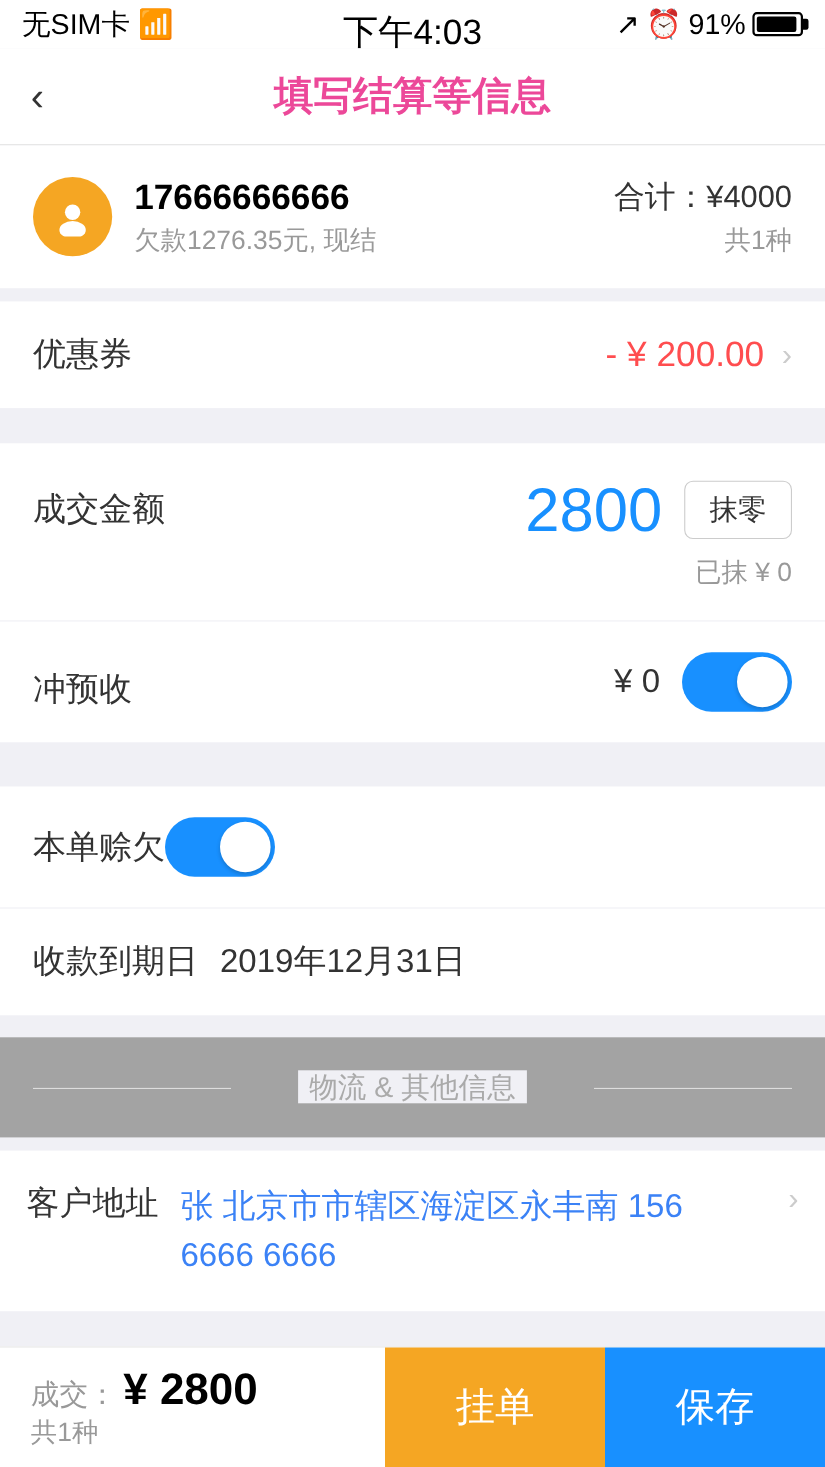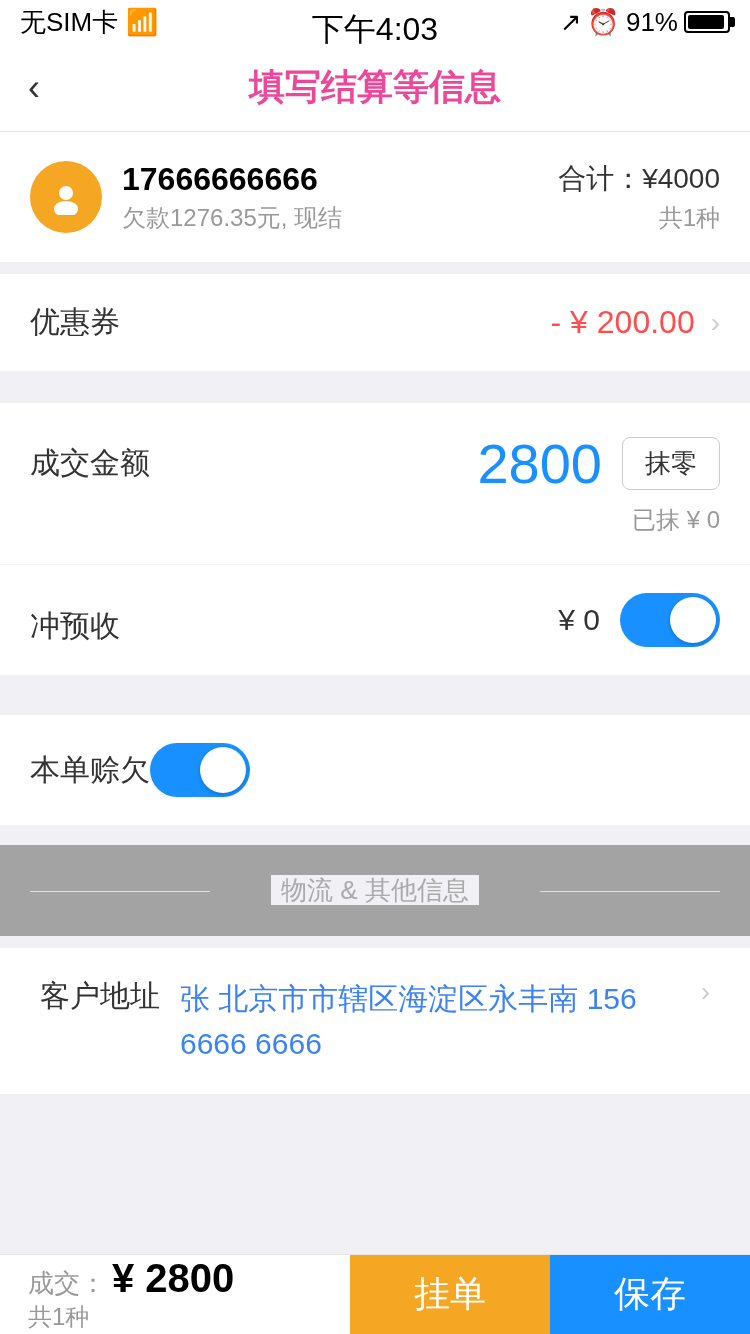--- a/index.html
+++ b/index.html
@@ -356,21 +356,21 @@
       color: #aaa;
       background: #f0f0f5;
       position: relative;
       z-index: 1;
       padding: 0 10px;
     }
 
     
     .address-section {
       background: #fff;
-      padding: 28px 40px;
+      padding: 28px 24px;
       margin-top: 12px;
       display: flex;
       align-items: flex-start;
       justify-content: flex-end;
     }
     .address-label {
       font-size: 30px;
       color: #333;
       flex-shrink: 0;
       min-width: 120px;
@@ -382,21 +382,21 @@
       padding: 0 20px;
       line-height: 1.5;
     }
 
     
     .bottom-bar {
       position: fixed;
       bottom: 0;
       left: 0;
       width: 750px;
-      height: 80px;
+      height: 110px;
       background: #fff;
       display: flex;
       align-items: stretch;
       border-top: 1px solid #e5e5e5;
     }
     .bottom-info {
       flex: 1;
       display: flex;
       flex-direction: column;
       justify-content: center;
@@ -527,20 +527,24 @@
 
   <div class="section-gap"></div>
 
   <div class="overdue-section">
     <span class="overdue-label">本单赊欠</span>
     <div class="toggle">
       <div class="toggle-knob"></div>
     </div>
   </div>
 
+  <div class="duedate-section">
+    <span class="duedate-label">收款到期日</span>
+    <span class="duedate-value">2019年12月31日</span>
+  </div>
 
   <div class="logistics-divider">
     <span class="logistics-text">物流 &amp; 其他信息</span>
   </div>
 
   <div class="address-section">
     <span class="address-label">客户地址</span>
     <span class="address-value">张 北京市市辖区海淀区永丰南 156 6666 6666</span>
     <span class="chevron-right">›</span>
   </div>

